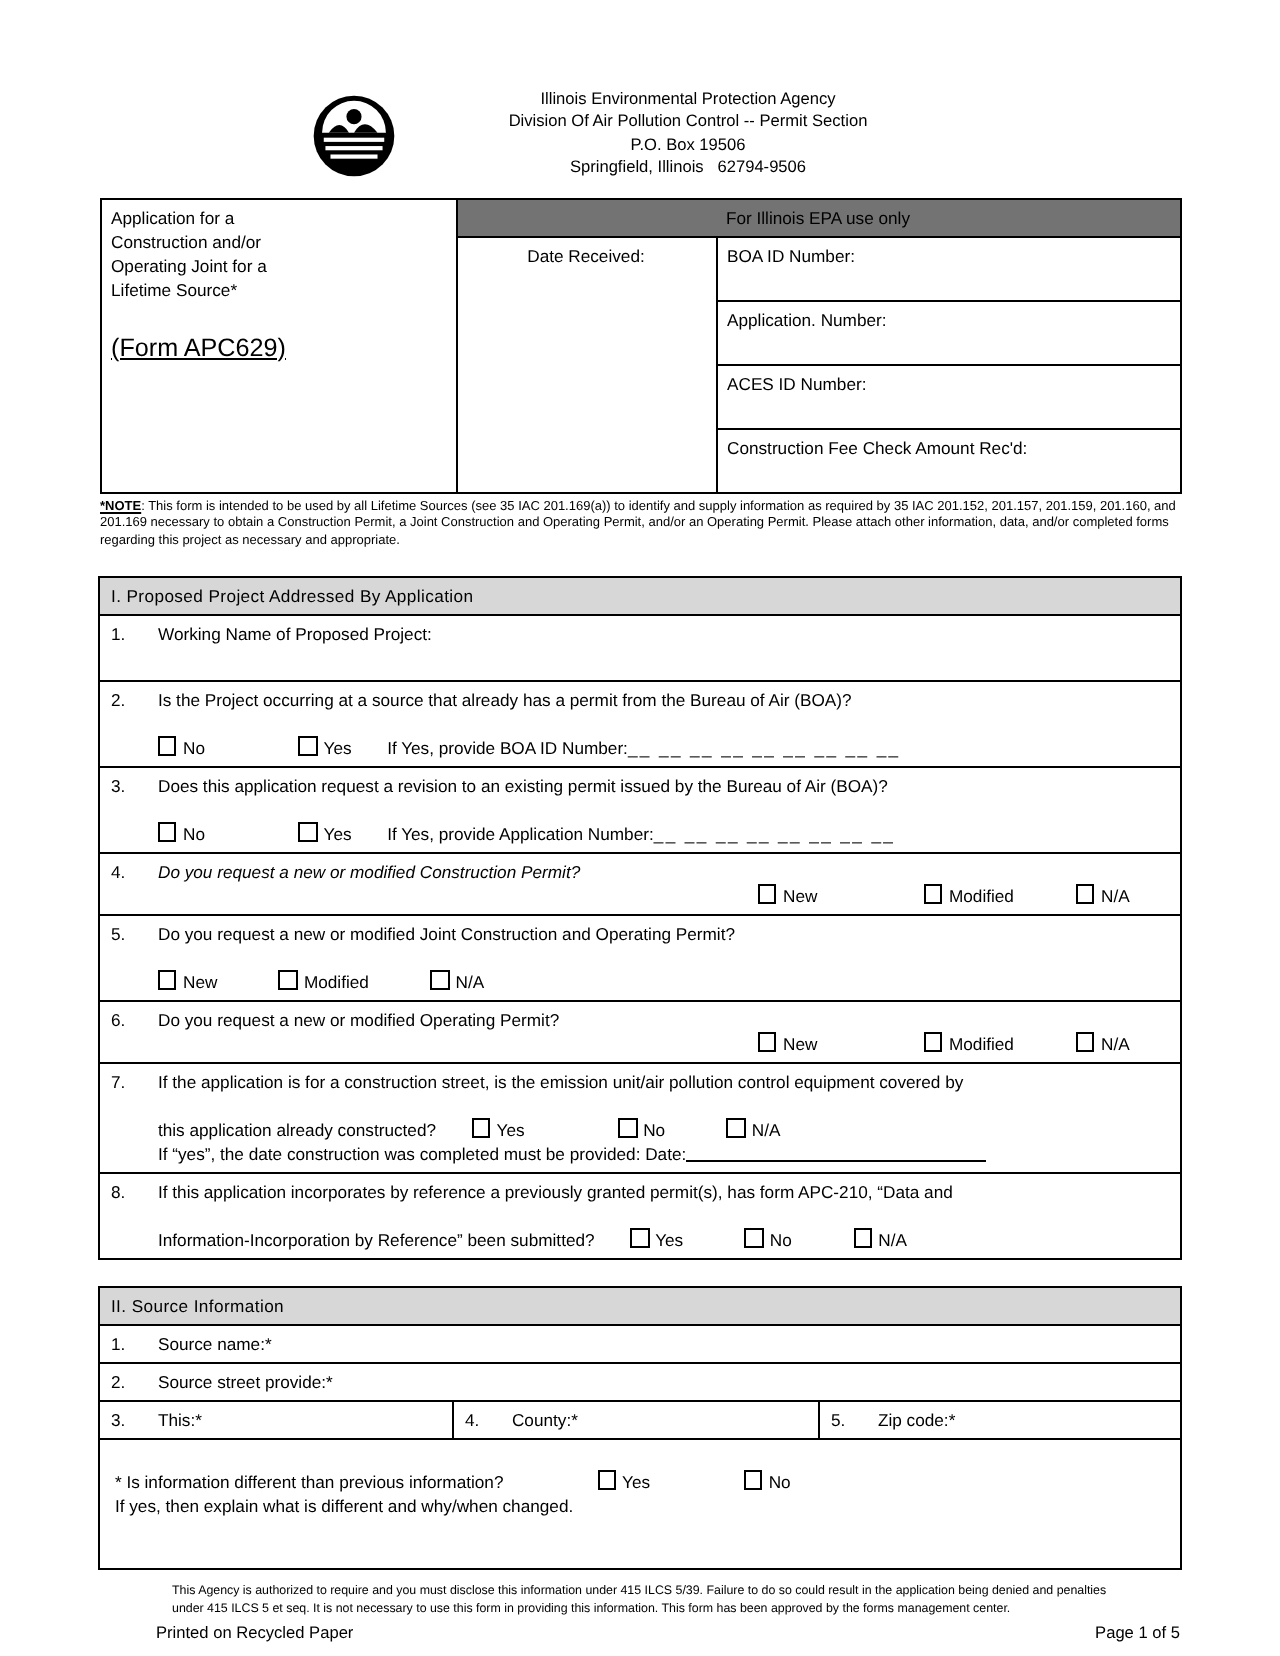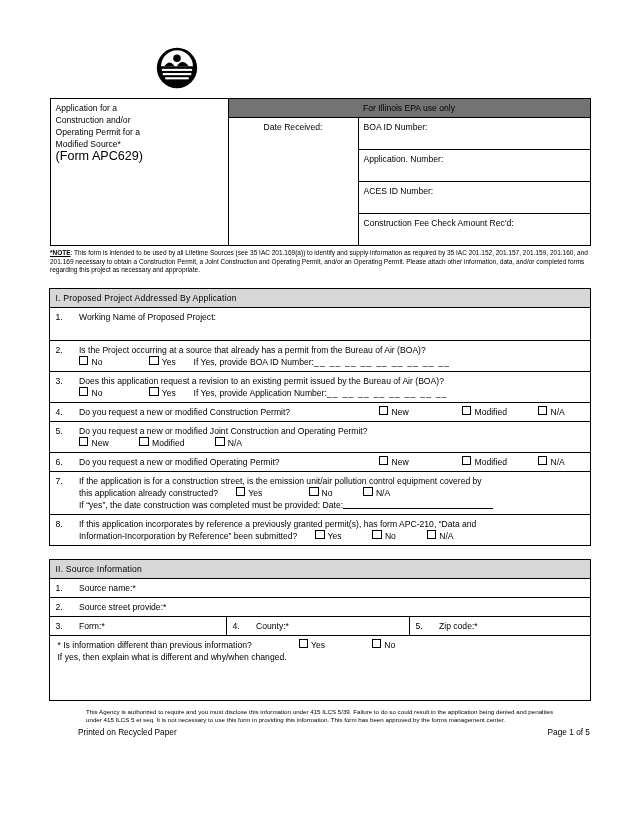--- a/index.html
+++ b/index.html
@@ -68,21 +68,23 @@
   .title-cell {
     text-align: center;
     vertical-align: middle;
     font-weight: bold;
     font-size: 12.6px;
     line-height: 17px;
     padding: 6px 6px;
   }
   .title-cell .formno {
     display: block;
+    margin-top: 17px;
     font-size: 12.6px;
+    text-decoration: underline;
   }
   .epa-only {
     background: #737373;
     text-align: center !important;
     font-weight: bold;
     font-size: 9px;
     padding: 1px 0 2px 0;
   }
   .date-recv {
     text-align: center !important;
@@ -124,21 +126,21 @@
   
   .cb {
     display: inline-block;
     width: 7.5px;
     height: 7.5px;
     border: 1.1px solid #000;
     vertical-align: -0.5px;
     margin-right: 3px;
     background: #fff;
   }
-  .opt { white-space: nowrap; display: inline-block; }
+  .opt { white-space: nowrap; display: inline-block; margin-top: 12px; }
   .sp-lg { display: inline-block; width: 42px; }
   .sp-md { display: inline-block; width: 26px; }
   .sp-sm { display: inline-block; width: 13px; }
   .blanks { letter-spacing: 1.2px; }
   .uline {
     display: inline-block;
     border-bottom: 1px solid #000;
     width: 150px;
     height: 8px;
     vertical-align: -1px;
@@ -176,35 +178,41 @@
         <circle cx="50" cy="50" r="48" fill="#000"></circle>
         <path d="M12 46 A38 38 0 0 1 88 46 Z" fill="#fff"></path>
         <path d="M20 46 Q33 28 44 46 Z" fill="#000"></path>
         <path d="M50 46 Q62 26 78 46 Z" fill="#000"></path>
         <circle cx="50" cy="27" r="9" fill="#000"></circle>
         <rect x="14" y="52" width="72" height="5" fill="#fff"></rect>
         <rect x="16" y="62" width="68" height="5" fill="#fff"></rect>
         <rect x="22" y="72" width="56" height="5" fill="#fff"></rect>
       </svg>
     </div>
+    <div class="agency-lines">
+      <div>Illinois Environmental Protection Agency</div>
+      <div>Division Of Air Pollution Control -- Permit Section</div>
+      <div>P.O. Box 19506</div>
+      <div>Springfield, Illinois   62794-9506</div>
+    </div>
   </div>
 
   <table class="tbl headerblock">
     <colgroup>
       <col style="width:178px">
       <col style="width:130px">
       <col style="width:232px">
     </colgroup>
     <tbody>
       <tr>
         <td class="title-cell" rowspan="5">
           <span>Application for a</span><br>
           <span>Construction and/or</span><br>
-          <span>Operating Permit for a</span><br>
-          <span>Modified Source*</span>
+          <span>Operating Joint for a</span><br>
+          <span>Lifetime Source*</span>
           <span class="formno">(Form APC629)</span>
         </td>
         <td class="epa-only" colspan="2">For Illinois EPA use only</td>
       </tr>
       <tr>
         <td class="date-recv" rowspan="4">Date Received:</td>
         <td class="stub">BOA ID Number:</td>
       </tr>
       <tr>
         <td class="stub">Application. Number:</td>
@@ -262,21 +270,21 @@
             <span class="sp-sm"></span>
             <span>If Yes, provide Application Number:</span><span class="blanks">__ __ __ __ __ __ __ __</span>
           </div>
         </td>
       </tr>
 
       <tr>
         <td class="num">4.</td>
         <td class="body-cell">
           <div style="display:flex;">
-            <span style="width:300px;">Do you request a new or modified Construction Permit?</span>
+            <span style="width:300px;font-style:italic;">Do you request a new or modified Construction Permit?</span>
             <span class="opt" style="width:83px;"><span class="cb"></span><span>New</span></span>
             <span class="opt" style="width:76px;"><span class="cb"></span><span>Modified</span></span>
             <span class="opt"><span class="cb"></span><span>N/A</span></span>
           </div>
         </td>
       </tr>
 
       <tr>
         <td class="num">5.</td>
         <td class="body-cell">
@@ -356,21 +364,21 @@
       <tr>
         <td class="num">1.</td>
         <td class="body-cell" colspan="5">Source name:*</td>
       </tr>
       <tr>
         <td class="num">2.</td>
         <td class="body-cell" colspan="5">Source street provide:*</td>
       </tr>
       <tr>
         <td class="num">3.</td>
-        <td class="body-cell">Form:*</td>
+        <td class="body-cell">This:*</td>
         <td class="num">4.</td>
         <td class="body-cell">County:*</td>
         <td class="num">5.</td>
         <td class="body-cell">Zip code:*</td>
       </tr>
       <tr>
         <td class="row-tall2" colspan="6" style="padding-left:7px;">
           <div>
             <span>* Is information different than previous information?</span>
             <span class="sp-lg"></span>

